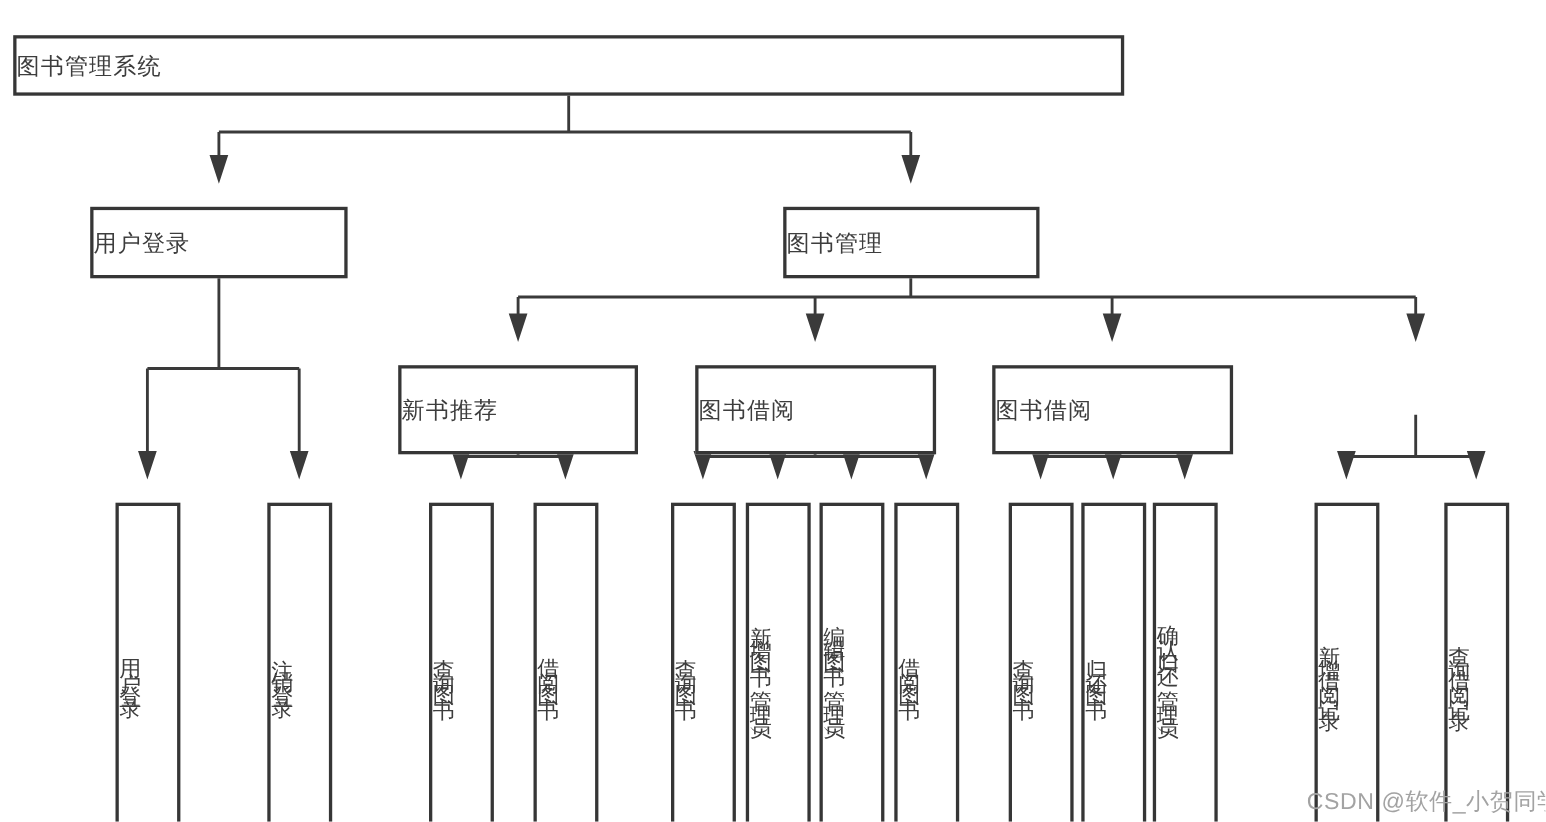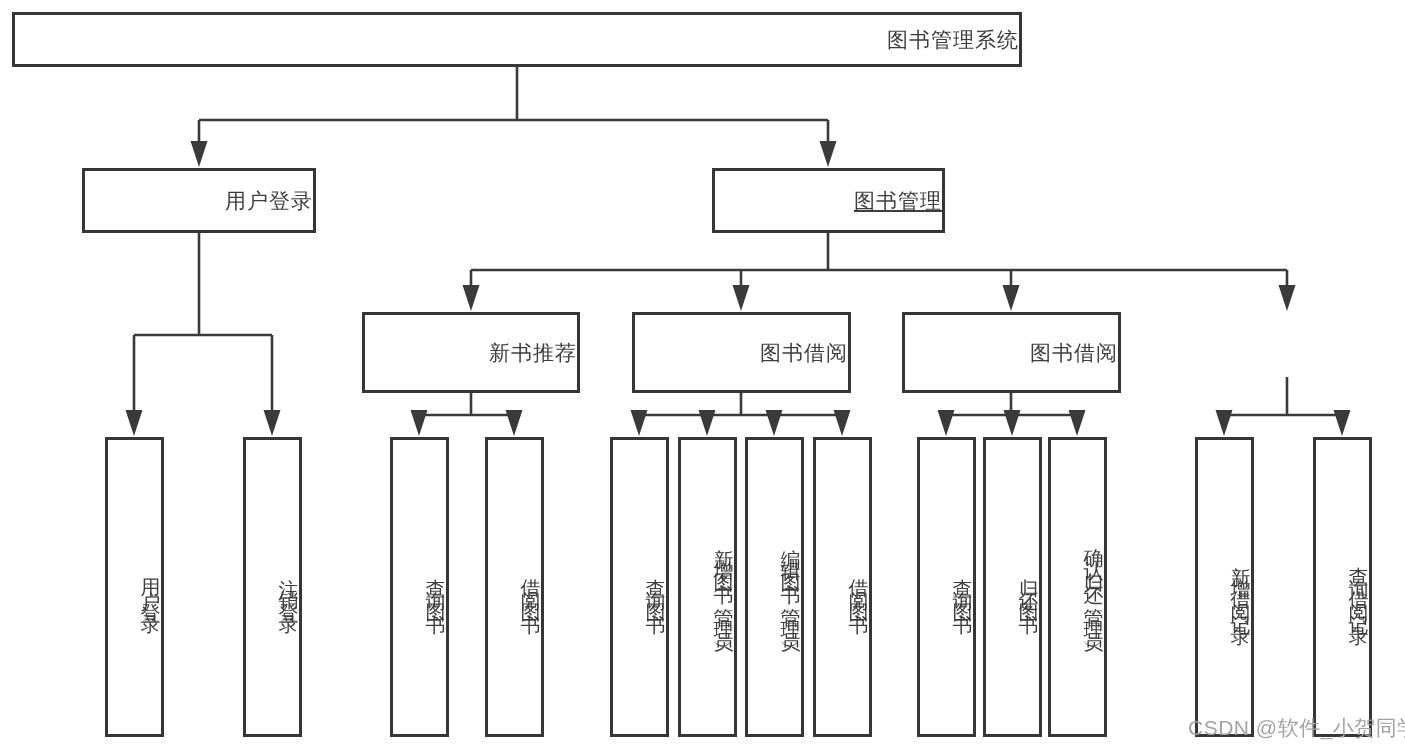--- a/index.html
+++ b/index.html
@@ -4,26 +4,26 @@
 <style>
   html,body{margin:0;padding:0;background:#fff;}
   #stage{
     position:relative;width:1405px;height:747px;background:#fff;overflow:hidden;
     font-family:"Liberation Sans","DejaVu Sans",sans-serif;
   }
   #wires{position:absolute;left:0;top:0;width:1405px;height:747px;}
   .box{
     position:absolute;box-sizing:border-box;background:#fff;
     border:3px solid #363636;color:#3d3d3d;
-    display:flex;align-items:center;justify-content:flex-end;
-    font-size:21px;letter-spacing:1px;white-space:nowrap;
+    display:flex;align-items:center;justify-content:flex-start;
+    font-size:21px;letter-spacing:1px;white-space:nowrap;margin-top:20px;
   }
   .root{left:12px;top:12px;width:1010px;height:55px;}
   .lvl2a{left:82px;top:168px;width:234px;height:65px;}
-  .lvl2b{left:712px;top:168px;width:233px;height:65px;text-decoration:underline;}
+  .lvl2b{left:712px;top:168px;width:233px;height:65px;}
   .lvl3{top:312px;width:219px;height:81px;}
   .m1{left:362px;width:218px;}
   .m2{left:632px;font-family:Liberation Mono, monospace;}
   .m3{left:902px;}
   .m4{left:1178px;}
   .leaf{
     top:437px;width:59px;height:300px;font-size:20px;letter-spacing:0;
   }
   .leaf .vtxt{
     writing-mode:vertical-lr;text-orientation:mixed;

